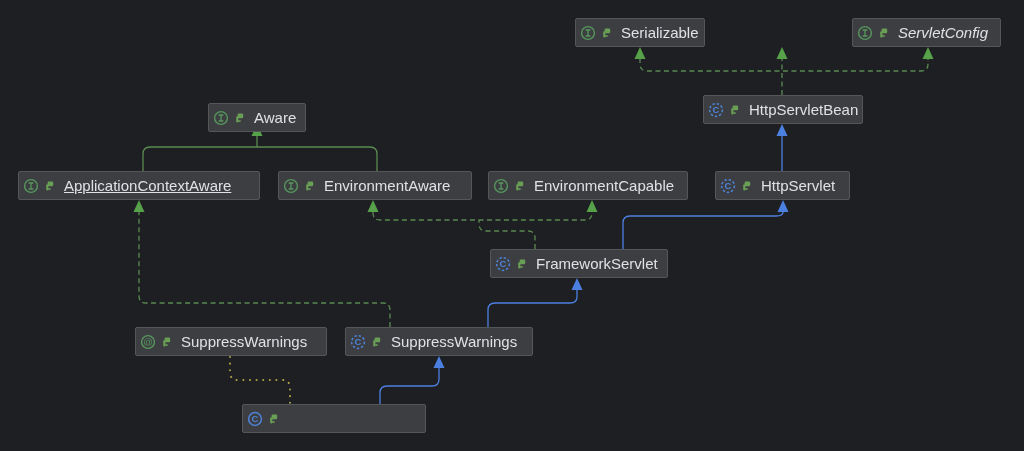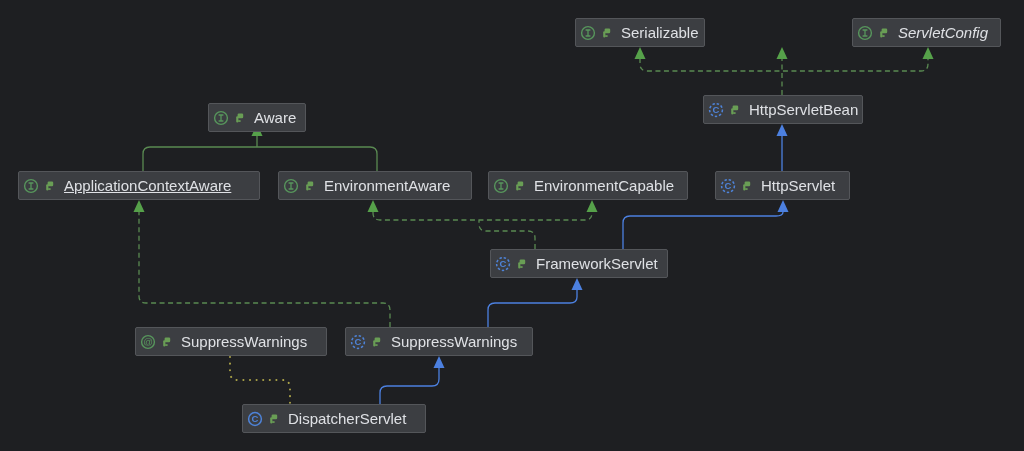--- a/index.html
+++ b/index.html
@@ -196,15 +196,14 @@
     <div class="node" style="left: 242px; top: 404px; width: 184px; height: 29px;">
       <svg width="16" height="16" viewBox="0 0 16 16">
         <circle cx="8" cy="8" r="6.4" fill="none" stroke="#4e83d8" stroke-width="1.5"></circle>
         <text x="8" y="11.2" text-anchor="middle" font-size="9.5" font-weight="bold" font-family="Liberation Sans,sans-serif" fill="#4e83d8">C</text>
       </svg>
       <svg width="12" height="12" viewBox="0 0 12 12">
         <rect x="4.6" y="1.6" width="5.6" height="4.6" rx="1.2" fill="#699e55"></rect>
         <rect x="3.2" y="4.2" width="2.2" height="6.4" rx="1" fill="#699e55"></rect>
         <rect x="5.2" y="8.2" width="2.4" height="1.7" fill="#699e55"></rect>
       </svg>
-      <span class="label">DispatcherServlet</span>
     </div>
   </div>
 
 </body></html>

